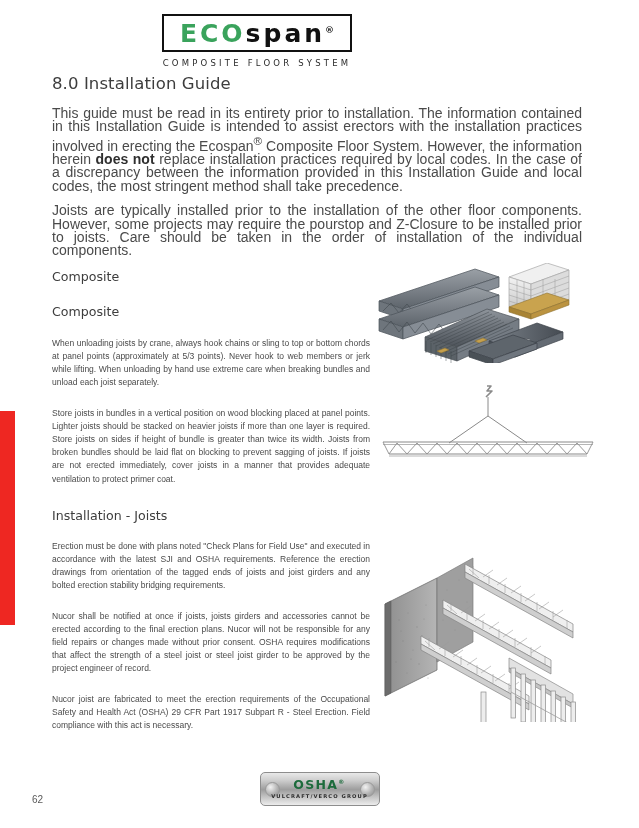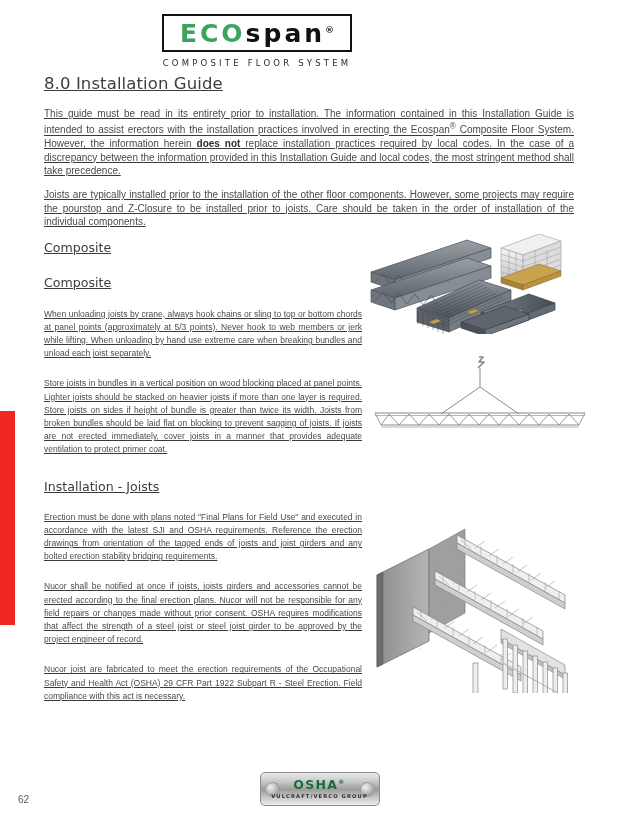--- a/index.html
+++ b/index.html
@@ -62,37 +62,36 @@
     font-family: "DejaVu Sans", sans-serif;
     font-size: 8.5px;
     font-weight: 400;
     letter-spacing: 3.2px;
     color: #2b2b2b;
   }
 
   
   #content {
     position: absolute;
-    left: 44px;
+    left: 52px;
     top: 74px;
     width: 530px;
-    text-decoration: underline;
   }
 
   h1.page-title {
     font-family: "DejaVu Sans", sans-serif;
     font-weight: 400;
     font-size: 16.5px;
     color: #3d3d3d;
     margin: 0 0 14px 0;
     letter-spacing: 0.1px;
   }
 
   p.body-wide {
-    font-size: 10px;
+    font-size: 14px;
     line-height: 13.4px;
     text-align: justify;
     margin: 0 0 11px 0;
     color: #4a4a4a;
   }
   p.body-wide b { color: #2f2f2f; }
 
   h2.sec {
     font-family: "DejaVu Sans", sans-serif;
     font-weight: 400;
@@ -163,21 +162,21 @@
     left: 0; right: 0; top: 20px;
     font-family: "DejaVu Sans", sans-serif;
     font-size: 5.2px;
     font-weight: 700;
     letter-spacing: 1.1px;
     color: #2e2e2e;
   }
 
   #page-number {
     position: absolute;
-    left: 18px;
+    left: 32px;
     top: 794px;
     font-size: 10px;
     color: #5a5a5a;
   }
 </style>
 </head>
 <body>
 
 <div id="side-tab"></div>
 
@@ -332,23 +331,23 @@
 
       <path d="M12,72 L20,61 L30,72 L40,61 L50,72 L60,61 L70,72 L80,61 L90,72 L100,61 L110,72 L120,61 L130,72 L140,61 L150,72 L160,61 L170,72 L180,61 L190,72 L200,61 L210,72" stroke="#8e8e8e" stroke-width="0.9" fill="none"></path>
 
       <path d="M6,60 L12,72 M216,60 L210,72" stroke="#8e8e8e" stroke-width="0.9"></path>
     </svg>
   </div>
 
   <div class="two-col" style="margin-top:22px;">
     <div class="col-text">
       <h2 class="sec">Installation - Joists</h2>
-      <p class="body-narrow" style="margin-top:17px;">Erection must be done with plans noted "Final Plans for Field Use" and executed in accordance with the latest SJI and OSHA requirements. Reference the erection drawings from orientation of the tagged ends of joists and joist girders and any bolted erection stability bridging requirements.</p>
+      <p class="body-narrow" style="margin-top:17px;">Erection must be done with plans noted "Check Plans for Field Use" and executed in accordance with the latest SJI and OSHA requirements. Reference the erection drawings from orientation of the tagged ends of joists and joist girders and any bolted erection stability bridging requirements.</p>
       <p class="body-narrow" style="margin-top:17px;">Nucor shall be notified at once if joists, joists girders and accessories cannot be erected according to the final erection plans.  Nucor will not be responsible for any field repairs or changes made without prior consent.  OSHA requires modifications that affect the strength of a steel joist or steel joist girder to be approved by the project engineer of record.</p>
-      <p class="body-narrow" style="margin-top:17px;">Nucor joist are fabricated to meet the erection requirements of the Occupational Safety and Health Act (OSHA) 29 CFR Part 1922 Subpart R - Steel Erection.  Field compliance with this act is necessary.</p>
+      <p class="body-narrow" style="margin-top:17px;">Nucor joist are fabricated to meet the erection requirements of the Occupational Safety and Health Act (OSHA) 29 CFR Part 1917 Subpart R - Steel Erection.  Field compliance with this act is necessary.</p>
     </div>
 
     <svg class="fig" style="left:325px; top:34px;" width="215" height="180" viewBox="0 0 215 180">
       <defs>
         <linearGradient id="gWall" x1="0" y1="0" x2="1" y2="0">
           <stop offset="0" stop-color="#8e8e8e"></stop>
             <stop offset="1" stop-color="#b5b5b5"></stop>
         </linearGradient>
         <linearGradient id="gWallTop" x1="0" y1="0" x2="1" y2="0">
           <stop offset="0" stop-color="#d8d8d8"></stop>

